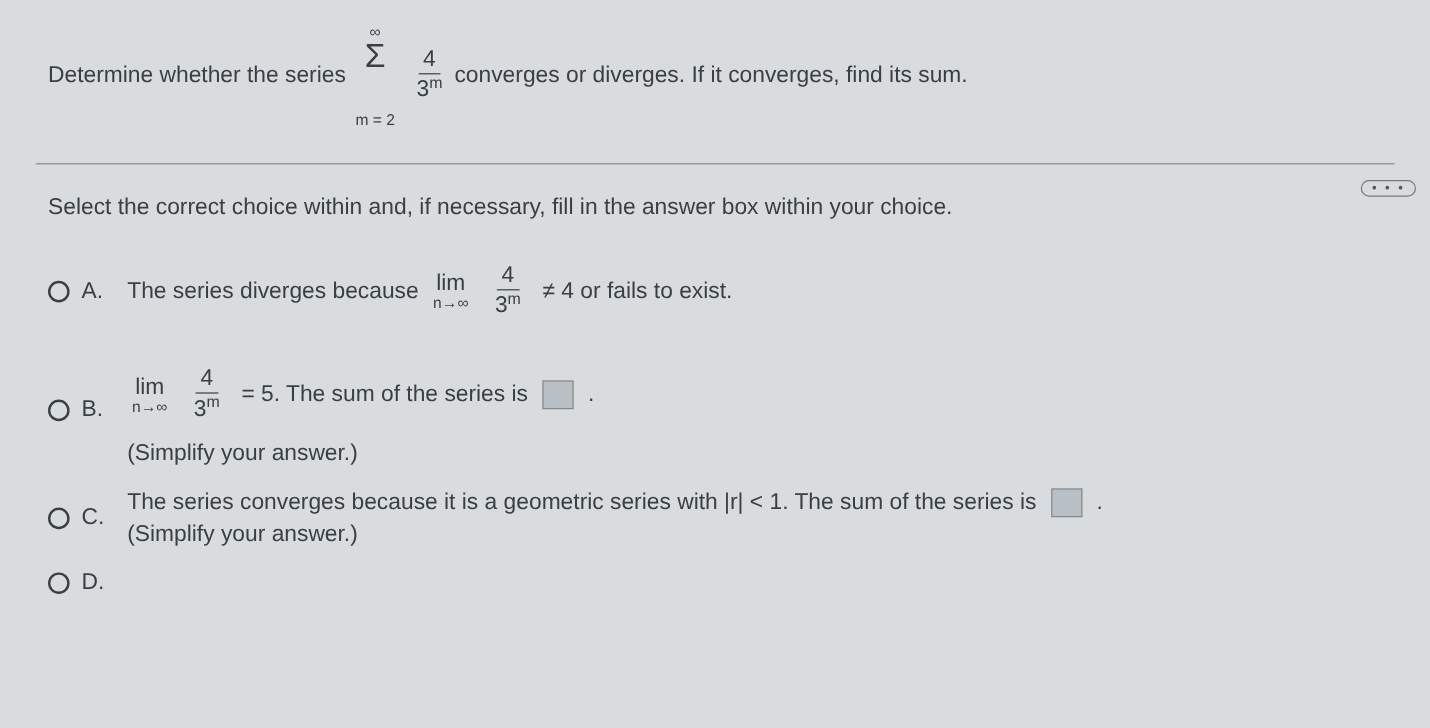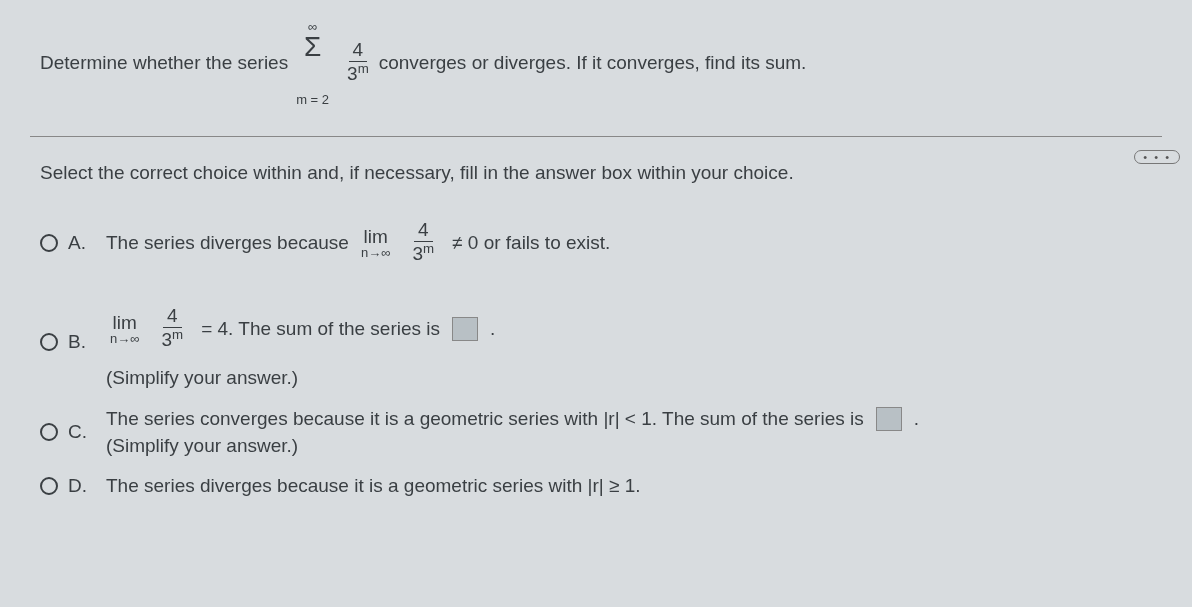--- a/index.html
+++ b/index.html
@@ -144,39 +144,39 @@
     <div class="choice-line">
       <span>The series diverges because</span>
       <span class="lim-block">
         <span class="lim-top">lim</span>
         <span class="lim-bot">n→∞</span>
       </span>
       <span class="frac">
         <span class="num">4</span>
         <span class="den"><span>3</span><sup>m</sup></span>
       </span>
-      <span>≠ 0 or fails to exist.</span>
+      <span>≠ 4 or fails to exist.</span>
     </div>
   </div>
 </div>
 
 <div class="choice">
   <div class="radio"></div>
   <div class="choice-label">B.</div>
   <div class="choice-body">
     <div class="choice-line">
       <span class="lim-block">
         <span class="lim-top">lim</span>
         <span class="lim-bot">n→∞</span>
       </span>
       <span class="frac">
         <span class="num">4</span>
         <span class="den"><span>3</span><sup>m</sup></span>
       </span>
-      <span>= 4. The sum of the series is</span>
+      <span>= 5. The sum of the series is</span>
       <span class="answer-box"></span>
       <span>.</span>
     </div>
     <div class="choice-line">
       <span>(Simplify your answer.)</span>
     </div>
   </div>
 </div>
 
 <div class="choice">
@@ -190,18 +190,13 @@
     </div>
     <div class="choice-line">
       <span>(Simplify your answer.)</span>
     </div>
   </div>
 </div>
 
 <div class="choice">
   <div class="radio"></div>
   <div class="choice-label">D.</div>
-  <div class="choice-body">
-    <div class="choice-line">
-      <span>The series diverges because it is a geometric series with |r| ≥ 1.</span>
-    </div>
-  </div>
 </div>
 
 </body></html>

